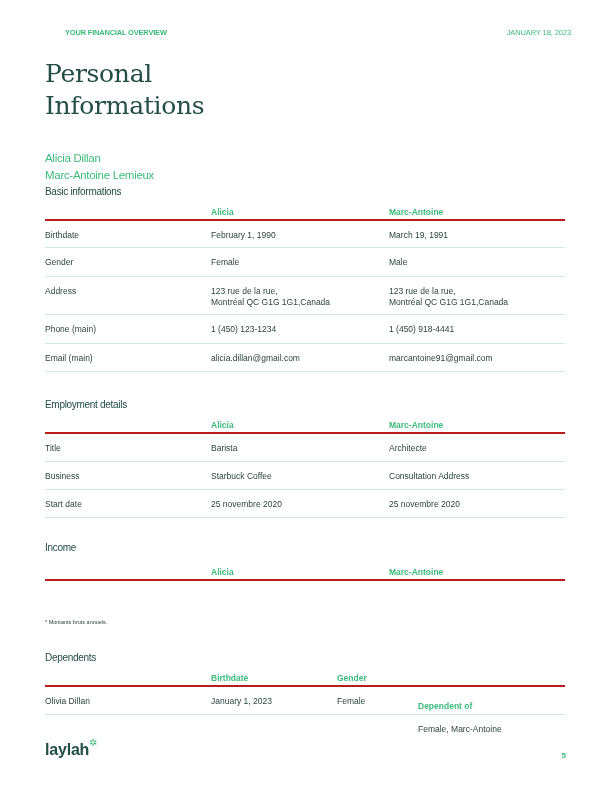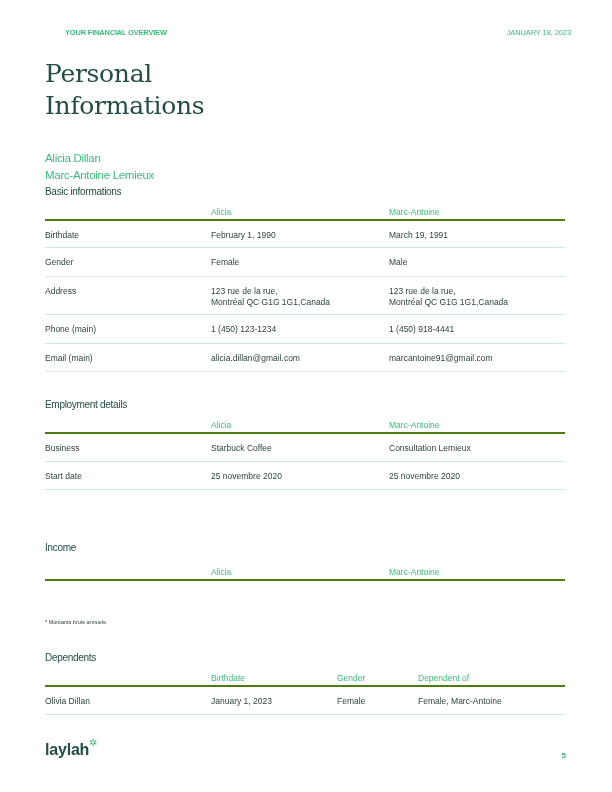--- a/index.html
+++ b/index.html
@@ -10,26 +10,26 @@
                     color: #3dbb7c; letter-spacing: -0.2px; }
     .topbar .right { position: absolute; right: 0; top: 0; font-size: 7.5px; font-weight: normal;
                      color: #3dbb7c; letter-spacing: -0.1px; }
     .title { position: absolute; left: 45px; top: 58px; font-family: "DejaVu Serif", serif;
              font-size: 25px; line-height: 32px; color: #234e45; letter-spacing: -0.3px; }
     .names { position: absolute; left: 45px; top: 150px; font-size: 11.5px; line-height: 17px;
              color: #3dbb7c; letter-spacing: -0.3px; }
     .section-title { position: absolute; left: 45px; font-size: 10px; color: #234e45;
                      letter-spacing: -0.3px; }
     .table { position: absolute; left: 45px; width: 520px; font-size: 8.5px; color: #2e4540; }
-    .thead { position: relative; height: 14px; border-bottom: 2px solid #4d7c0f; }
+    .thead { position: relative; height: 14px; border-bottom: 2px solid #b91c1c; font-weight: bold; }
     .thead span { position: absolute; top: 2px; color: #3dbb7c; font-size: 8.5px; }
     .row { position: relative; border-bottom: 1px solid #cfeade; }
     .row span { position: absolute; top: 9px; line-height: 11px; white-space: pre-line; }
     .c0 { left: 0; } .c1 { left: 166px; } .c2 { left: 344px; }
-    .d1 { left: 166px; } .d2 { left: 292px; } .d3 { left: 373px; }
+    .d1 { left: 166px; } .d2 { left: 292px; } .d3 { left: 373px; margin-top: 28px; }
     .footnote { position: absolute; left: 45px; top: 619px; font-size: 5.5px; color: #2e4540; }
     .logo { position: absolute; left: 45px; top: 741px; font-size: 16px; font-weight: bold;
             color: #234e45; letter-spacing: -0.2px; }
     .logo .star { position: absolute; left: 44px; top: -4px; font-size: 10px; color: #3dbb7c; font-weight: normal; }
     .pagenum { position: absolute; right: 46px; top: 751px; font-size: 8px; font-weight: bold; color: #3dbb7c; }
   </style>
 </head>
 <body>
 
 <div class="topbar">
@@ -82,23 +82,28 @@
   </div>
 </div>
 
 <div class="section-title" style="top:399px">Employment details</div>
 <div class="table" style="top:418px">
   <div class="thead">
     <span class="c1">Alicia</span>
     <span class="c2">Marc-Antoine</span>
   </div>
   <div class="row" style="height:27px">
+    <span class="c0">Title</span>
+    <span class="c1">Barista</span>
+    <span class="c2">Architecte</span>
+  </div>
+  <div class="row" style="height:27px">
     <span class="c0">Business</span>
     <span class="c1">Starbuck Coffee</span>
-    <span class="c2">Consultation Lemieux</span>
+    <span class="c2">Consultation Address</span>
   </div>
   <div class="row" style="height:27px">
     <span class="c0">Start date</span>
     <span class="c1">25 novembre 2020</span>
     <span class="c2">25 novembre 2020</span>
   </div>
 </div>
 
 <div class="section-title" style="top:542px">Income</div>
 <div class="table" style="top:565px">

